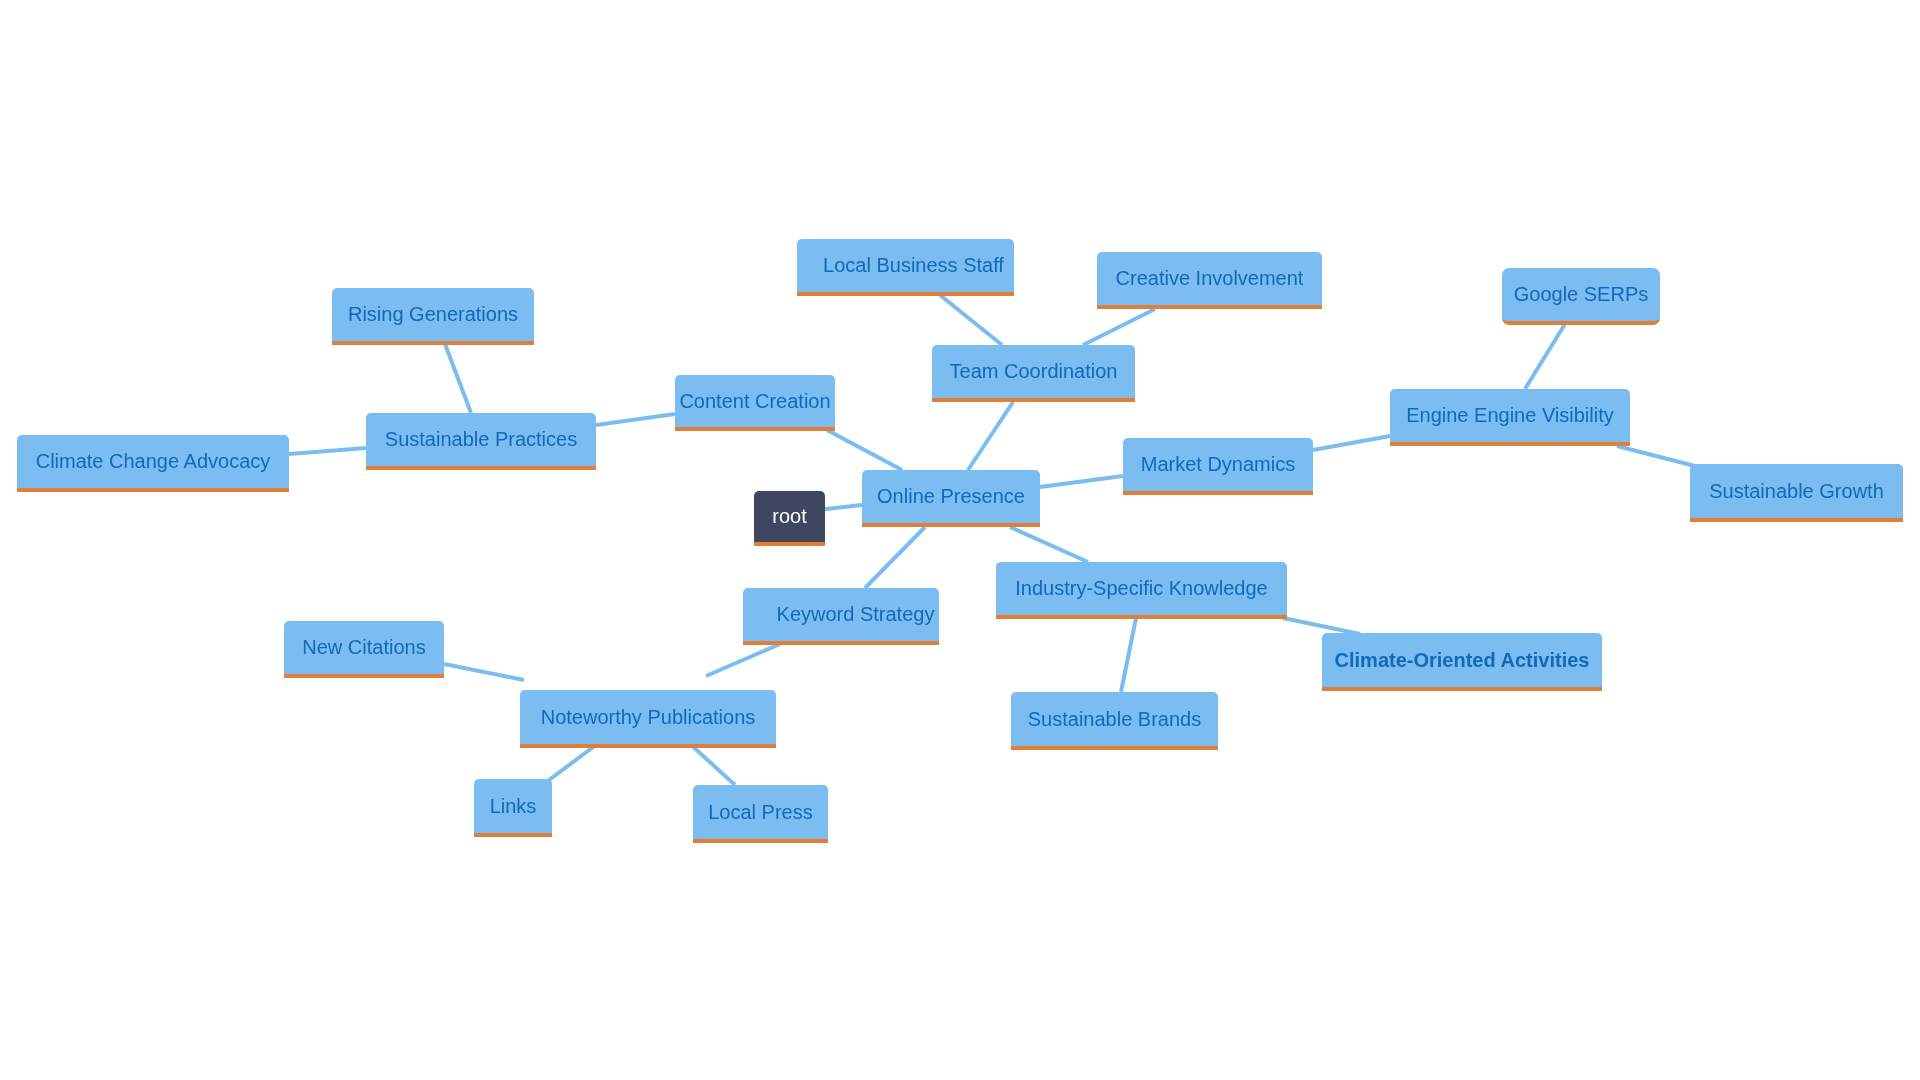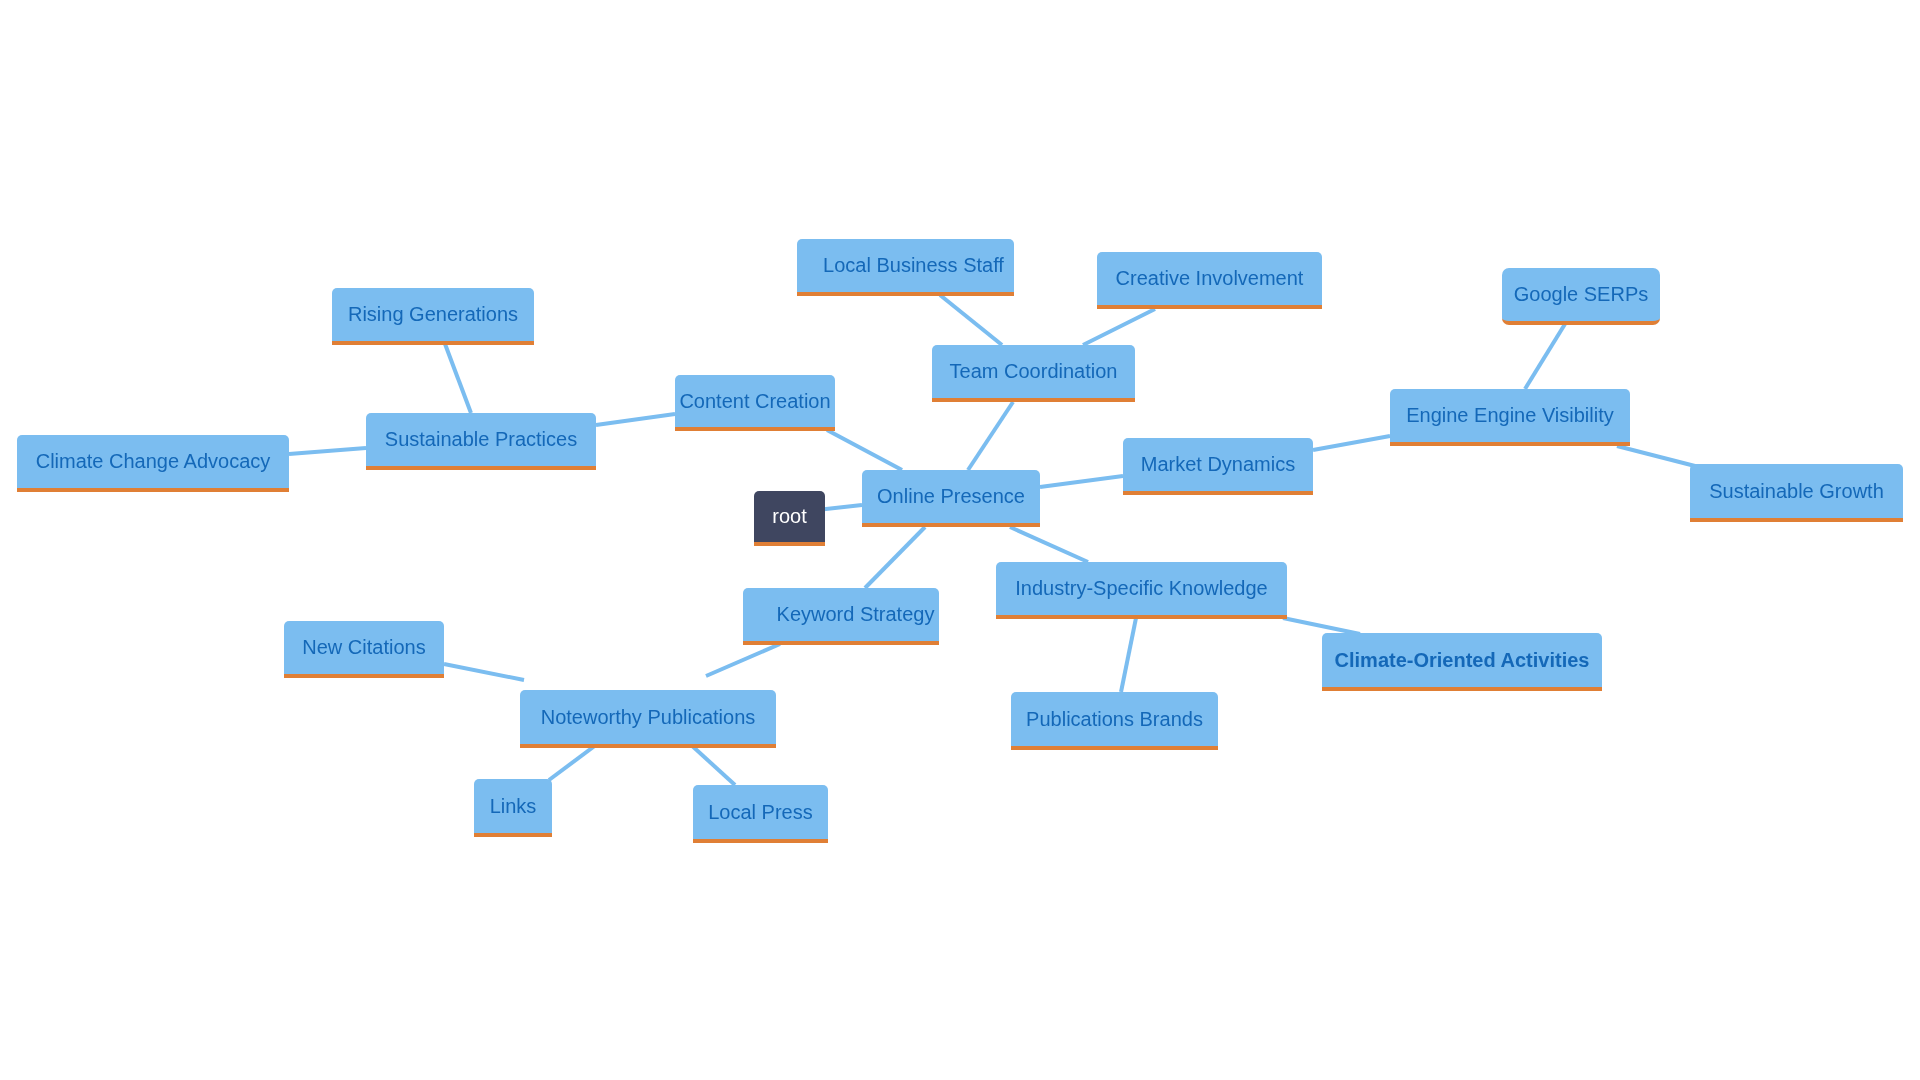--- a/index.html
+++ b/index.html
@@ -44,18 +44,18 @@
 <div class="node" style="left:17px;top:435px;width:272px;height:57px;">Climate Change Advocacy</div>
 <div class="node" style="left:932px;top:345px;width:203px;height:57px;">Team Coordination</div>
 <div class="node" style="left:797px;top:239px;width:217px;height:57px;padding-left:16px;">Local Business Staff</div>
 <div class="node" style="left:1097px;top:252px;width:225px;height:57px;">Creative Involvement</div>
 <div class="node" style="left:1123px;top:438px;width:190px;height:57px;">Market Dynamics</div>
 <div class="node" style="left:1390px;top:389px;width:240px;height:57px;">Engine Engine Visibility</div>
 <div class="node" style="left:1502px;top:268px;width:158px;height:57px;border-radius:7px;">Google SERPs</div>
 <div class="node" style="left:1690px;top:464px;width:213px;height:58px;">Sustainable Growth</div>
 <div class="node" style="left:996px;top:562px;width:291px;height:57px;">Industry-Specific Knowledge</div>
 <div class="node" style="left:1322px;top:633px;width:280px;height:58px;font-weight:bold;">Climate-Oriented Activities</div>
-<div class="node" style="left:1011px;top:692px;width:207px;height:58px;">Publications Brands</div>
+<div class="node" style="left:1011px;top:692px;width:207px;height:58px;">Sustainable Brands</div>
 <div class="node" style="left:743px;top:588px;width:196px;height:57px;padding-left:29px;">Keyword Strategy</div>
 <div class="node" style="left:520px;top:676px;width:256px;height:58px;margin-top:14px;">Noteworthy Publications</div>
 <div class="node" style="left:284px;top:621px;width:160px;height:57px;">New Citations</div>
 <div class="node" style="left:474px;top:779px;width:78px;height:58px;">Links</div>
 <div class="node" style="left:693px;top:785px;width:135px;height:58px;">Local Press</div>
 
 </body></html>

